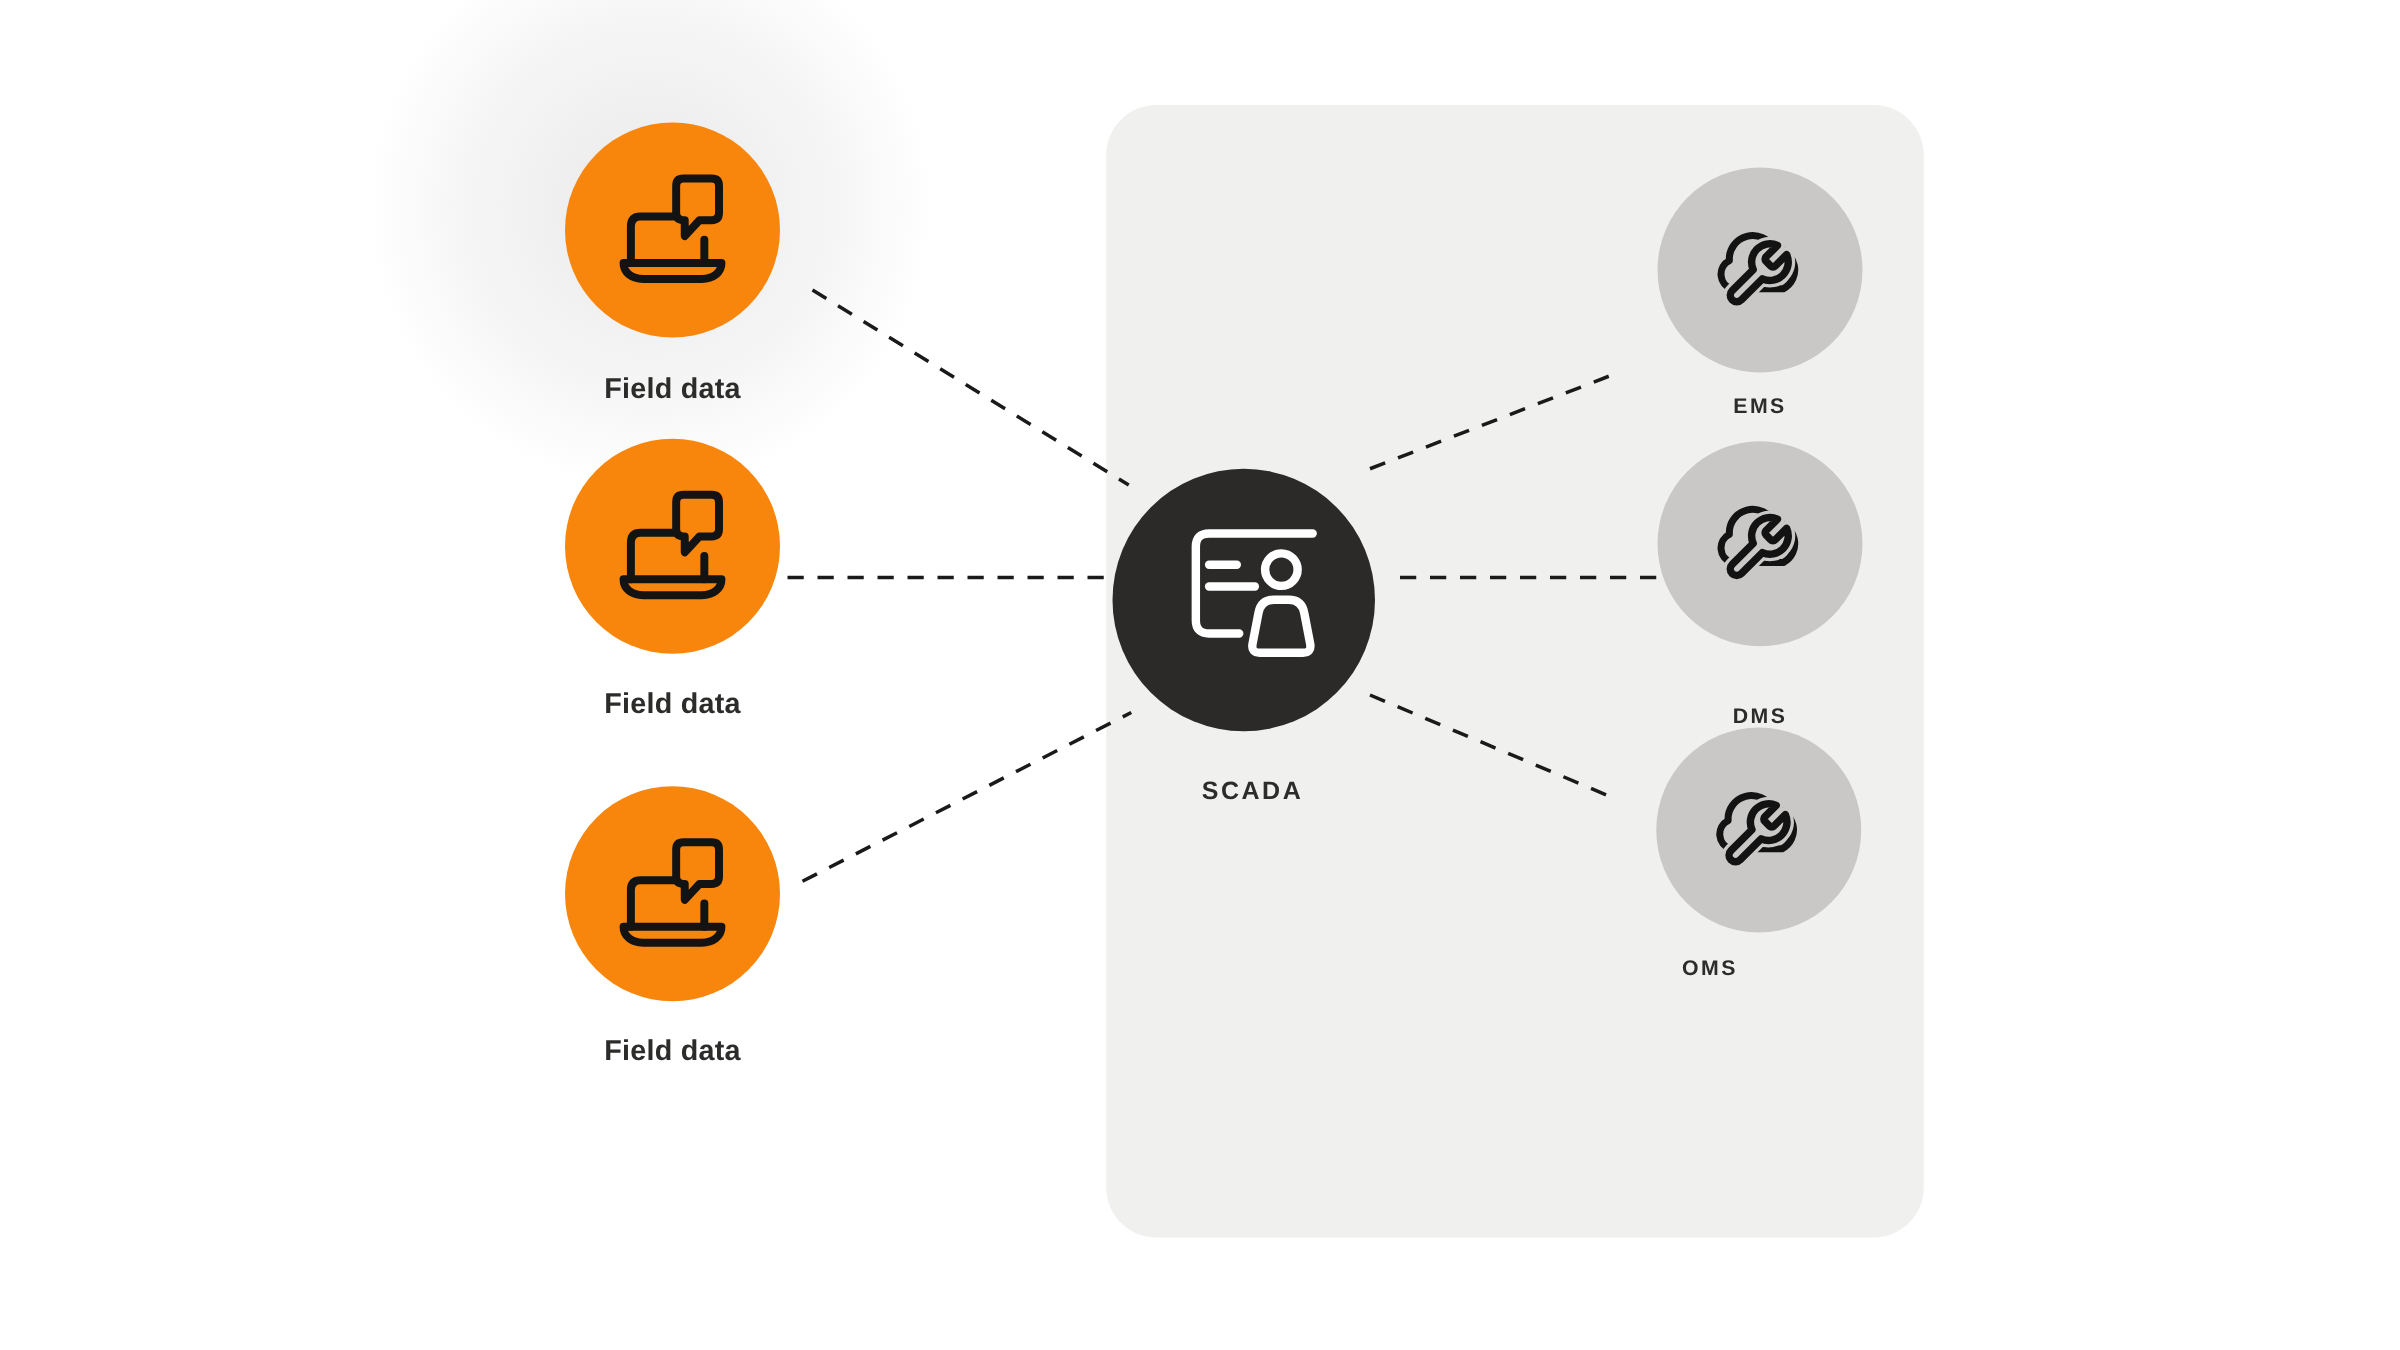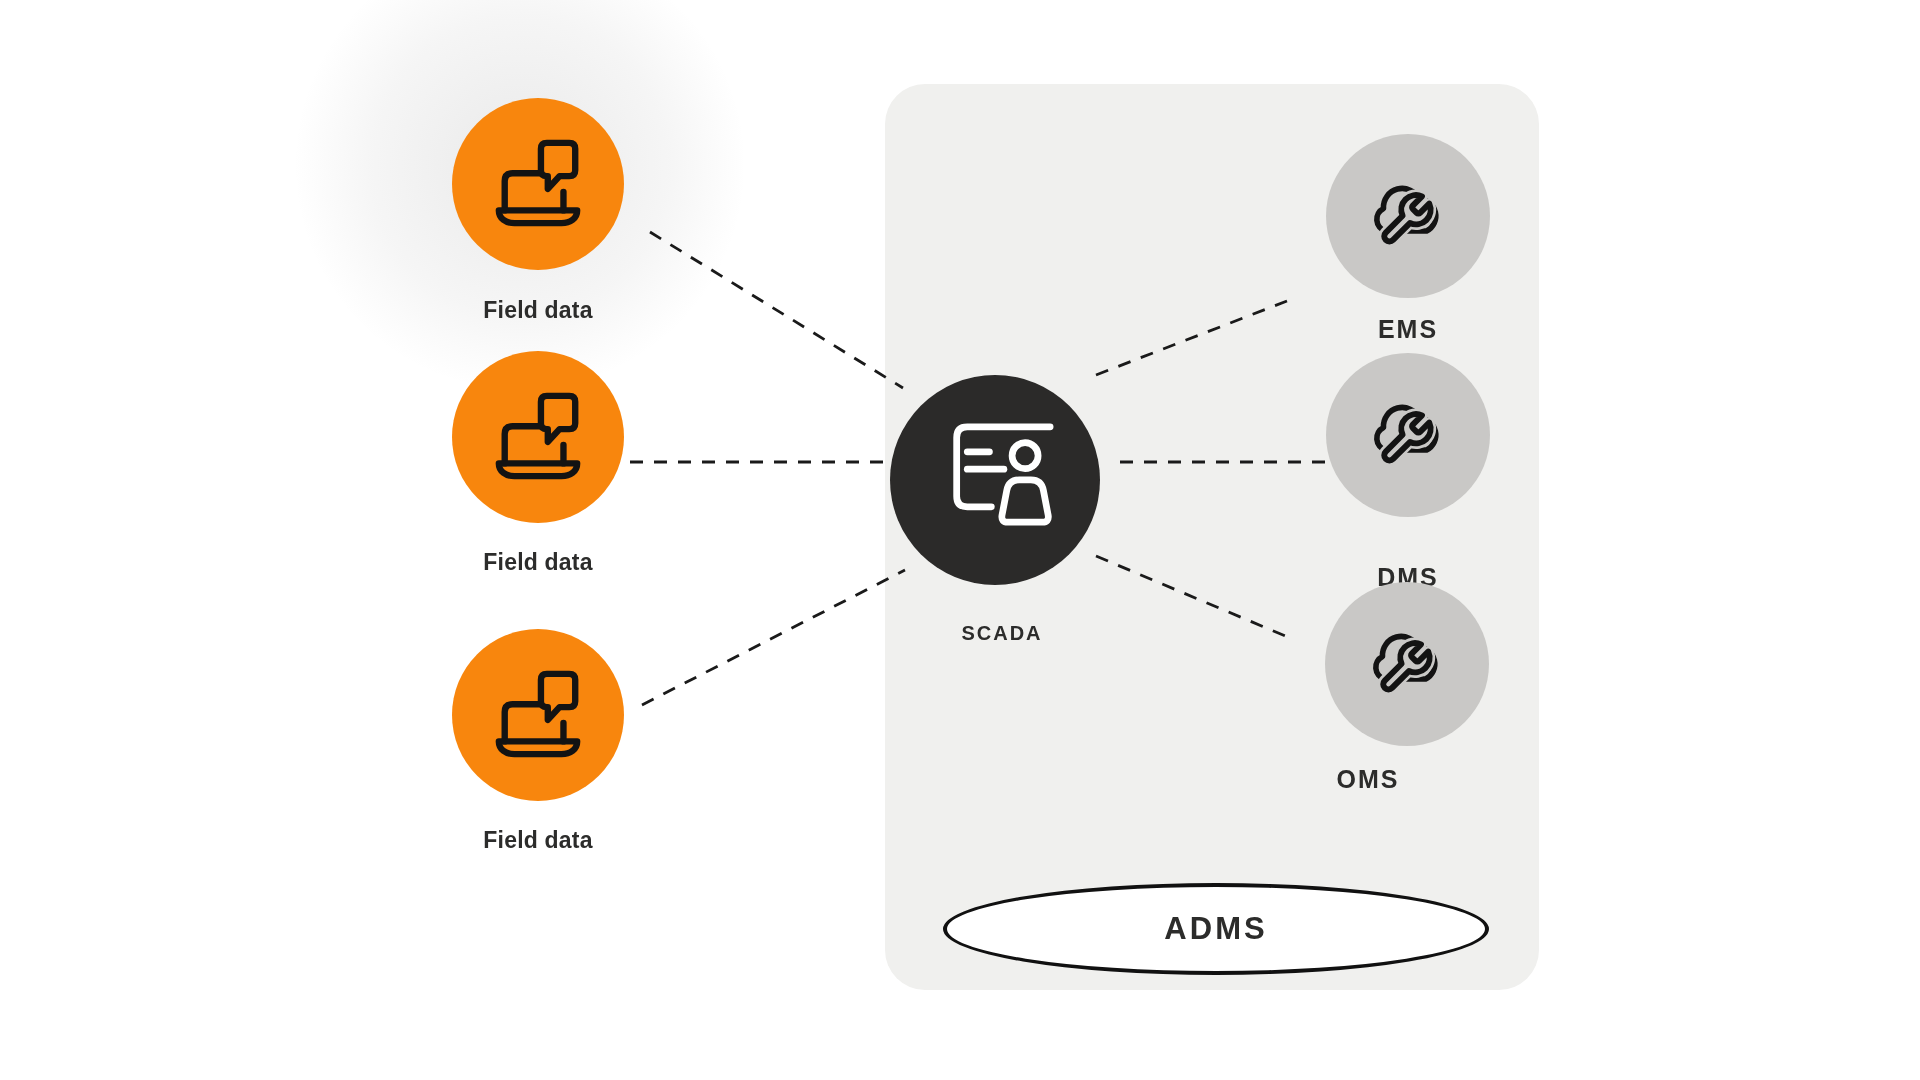--- a/index.html
+++ b/index.html
@@ -43,21 +43,21 @@
   .circle.dark{width:210px;height:210px;background:var(--c-dark,#2B2A29);}
   .circle.gray{width:164px;height:164px;background:var(--c-node,#C9C8C6);}
 
   .node-label{
     position:absolute;transform:translateX(-50%);
     white-space:nowrap;color:var(--c-text,#2C2C2B);
     font-weight:700;
   }
   .label-field{font-size:23px;letter-spacing:0.2px;}
   .label-scada{font-size:20px;letter-spacing:2px;}
-  .label-system{font-size:25px;letter-spacing:2px;}
+  .label-system{font-size:17px;letter-spacing:2px;}
 
   
   svg.icon{display:block;}
   svg.icon .stroke-dark{fill:none;stroke:var(--c-icon,#131313);stroke-linecap:round;stroke-linejoin:round;}
   svg.icon .stroke-white{fill:none;stroke:#FFFFFF;stroke-linecap:round;stroke-linejoin:round;}
   svg.icon .wrench-erase{fill:var(--c-node,#C9C8C6);stroke:var(--c-node,#C9C8C6);stroke-linecap:round;stroke-linejoin:round;}
 
   
   .adms{
     position:absolute;left:943px;top:883px;width:546px;height:92px;
@@ -168,17 +168,14 @@
         <path class="stroke-dark" stroke-width="6" d="M26,64 A13,13 0 0 1 24,40 A20,20 0 0 1 62,30 A18,18 0 0 1 70,64 Z"></path>
         <g transform="translate(17,20.5) scale(2.6)">
           <path class="wrench-erase" stroke-width="4.6" d="M14.7 6.3a1 1 0 0 0 0 1.4l1.6 1.6a1 1 0 0 0 1.4 0l3.77-3.77a6 6 0 0 1-7.94 7.94l-6.91 6.91a2.12 2.12 0 0 1-3-3l6.91-6.91a6 6 0 0 1 7.94-7.94l-3.76 3.76z"></path>
           <path class="stroke-dark" stroke-width="2.45" d="M14.7 6.3a1 1 0 0 0 0 1.4l1.6 1.6a1 1 0 0 0 1.4 0l3.77-3.77a6 6 0 0 1-7.94 7.94l-6.91 6.91a2.12 2.12 0 0 1-3-3l6.91-6.91a6 6 0 0 1 7.94-7.94l-3.76 3.76z"></path>
         </g>
       </svg>
     </div>
     <div class="node-label label-system" style="left:1368px;top:765px;">OMS</div>
   </div>
 
-  <div class="adms">
-    <span>ADMS</span>
-  </div>
 
 </div>
 
 </body></html>

